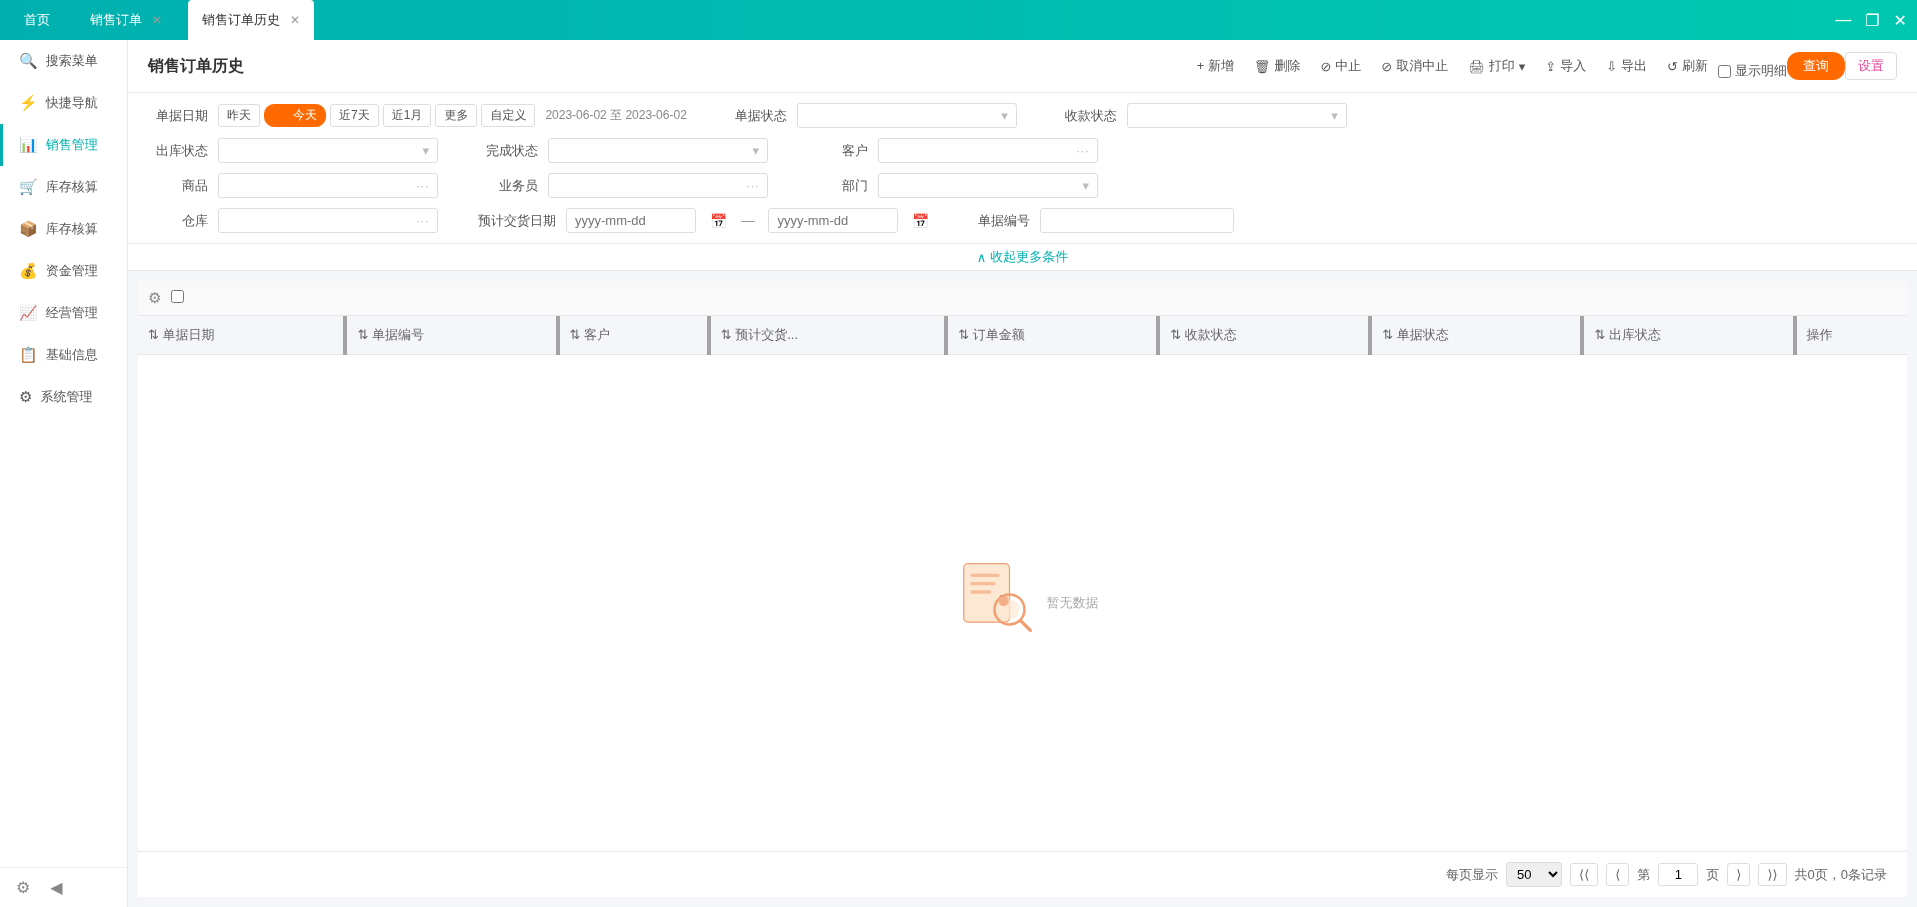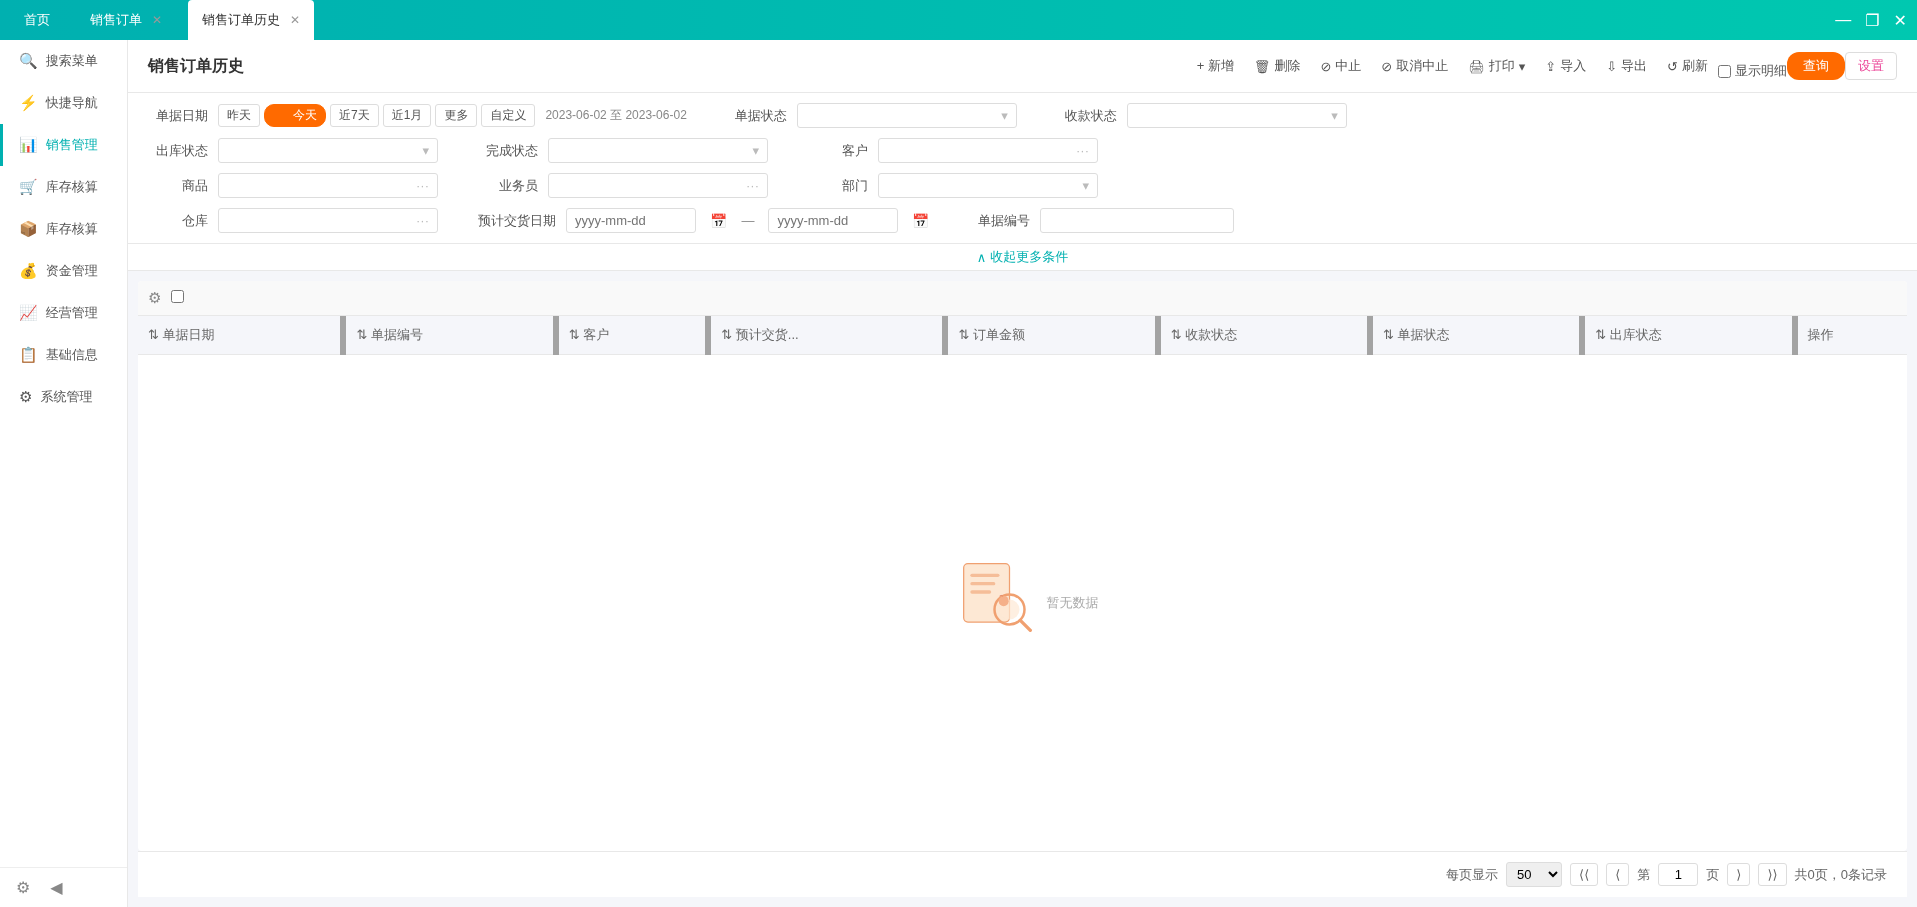--- a/index.html
+++ b/index.html
@@ -290,21 +290,21 @@
     thead tr {
       background: #f5f6fa;
       border-bottom: 1px solid #e8e8e8;
     }
     thead th {
       padding: 10px 10px;
       color: #666;
       font-weight: normal;
       text-align: left;
       white-space: nowrap;
-      border-right: 6px solid #a3a3a3;
+      border-right: 4px solid #a3a3a3;
     }
     thead th:last-child { border-right: none; }
     .empty-area {
       flex: 1;
       display: flex;
       flex-direction: row;
       align-items: center;
       justify-content: center;
       padding: 60px 0;
     }

